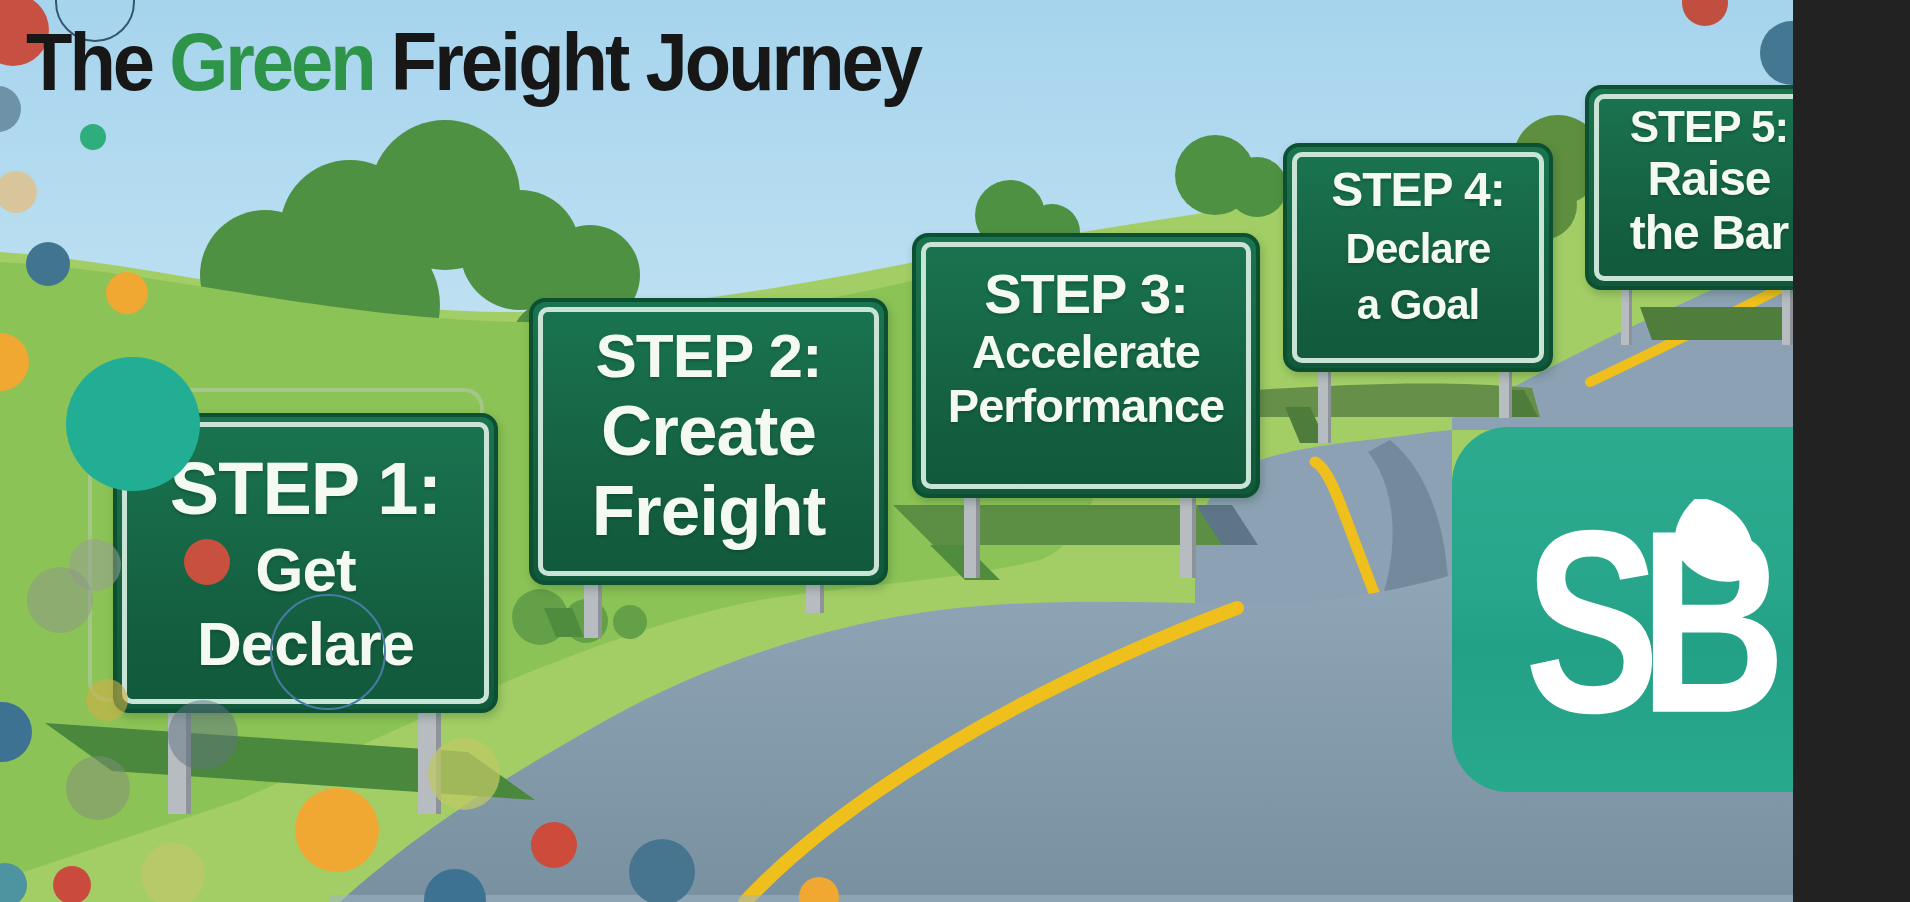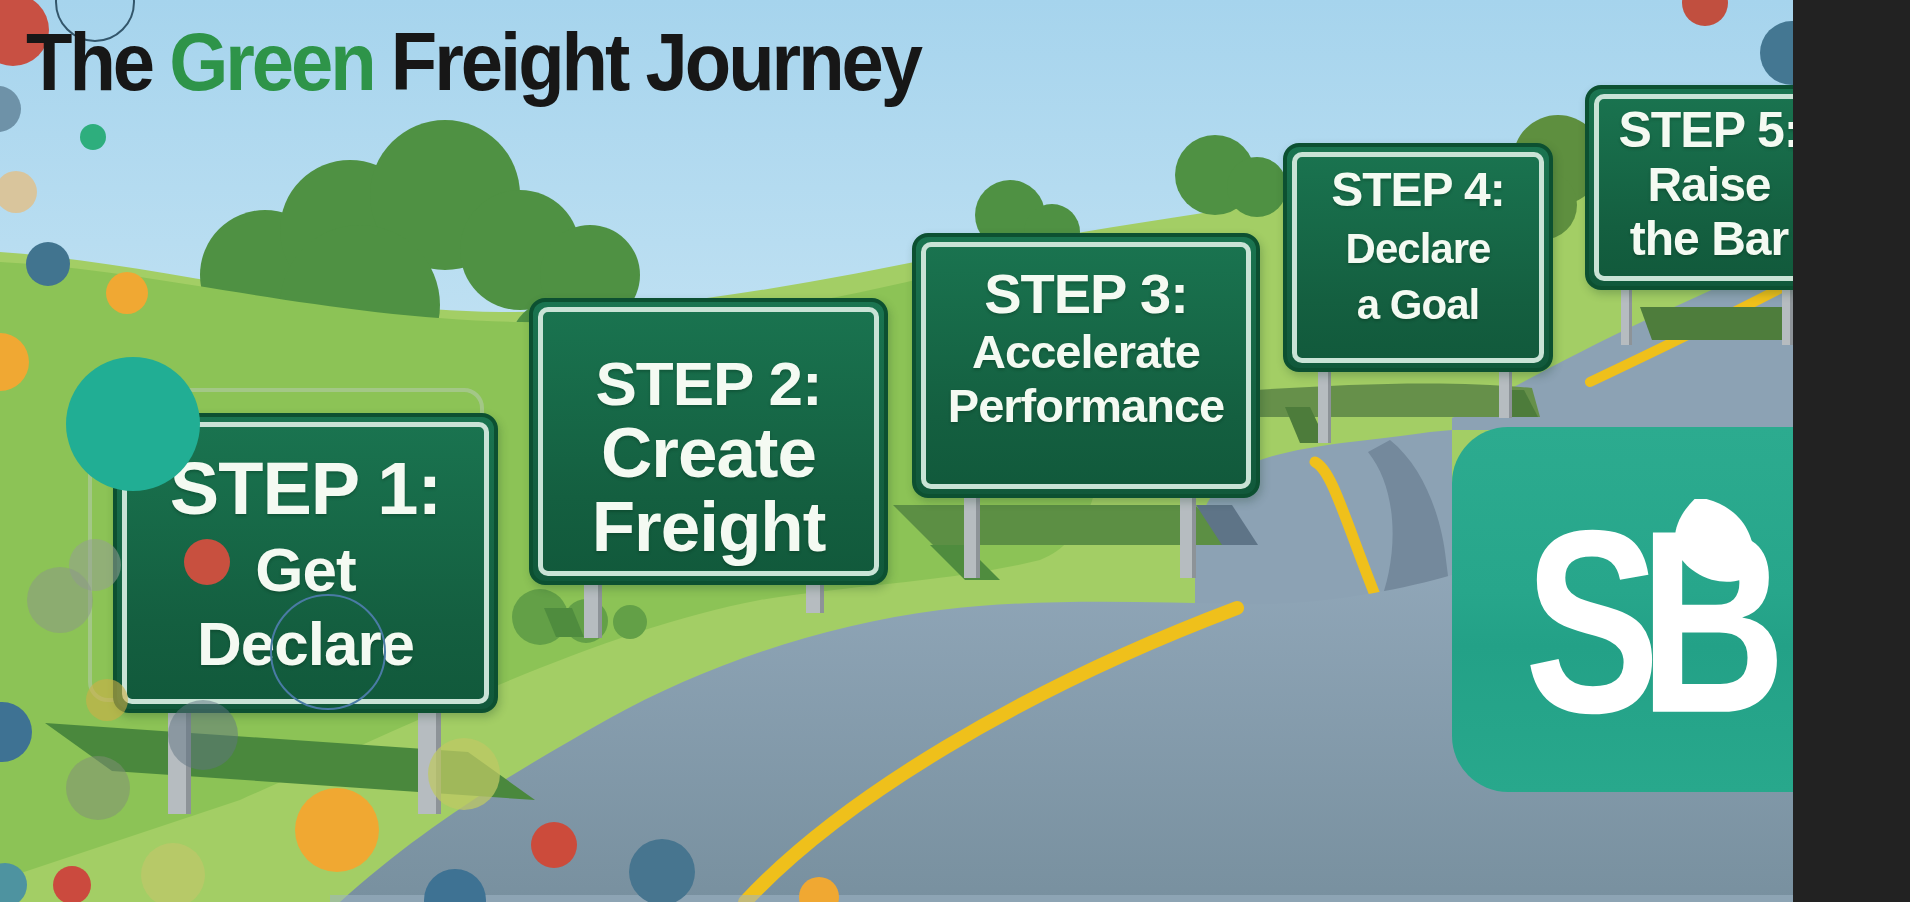--- a/index.html
+++ b/index.html
@@ -38,28 +38,28 @@
     letter-spacing:-1px;line-height:1.04;
     text-shadow:0 2px 3px rgba(0,40,20,.3);
   }
   #sign-1{left:113px;top:413px;width:385px;height:300px;}
   #sign-2{left:529px;top:298px;width:359px;height:287px;}
   #sign-3{left:912px;top:233px;width:348px;height:265px;}
   #sign-4{left:1283px;top:143px;width:270px;height:229px;}
   #sign-5{left:1585px;top:85px;width:248px;height:205px;}
   #sign-1 .sign-inner{padding-top:34px;gap:10px;}
   #sign-1 .sign-step{font-size:74px;}  #sign-1 .sign-line{font-size:62px;}
-  #sign-2 .sign-inner{padding-top:22px;margin-top:28px;}
+  #sign-2 .sign-inner{padding-top:22px;gap:6px;}
   #sign-2 .sign-step{font-size:62px;}  #sign-2 .sign-line{font-size:71px;}
   #sign-3 .sign-inner{padding-top:28px;gap:5px;}
   #sign-3 .sign-step{font-size:56px;}  #sign-3 .sign-line{font-size:47px;}
   #sign-4 .sign-inner{padding-top:18px;gap:12px;}
   #sign-4 .sign-step{font-size:48px;}  #sign-4 .sign-line{font-size:42px;}
   #sign-5 .sign-inner{padding-top:15px;gap:4px;}
-  #sign-5 .sign-step{font-size:50px;}  #sign-5 .sign-line{font-size:48px;}
+  #sign-5 .sign-step{font-size:44px;}  #sign-5 .sign-line{font-size:48px;}
 
   
   #sb-card{
     position:absolute;left:1452px;top:427px;width:458px;height:365px;z-index:15;
     border-radius:56px;
     background:linear-gradient(180deg,#2cab8f 0%,#27a68b 45%,#23a187 60%,#28a88c 100%);
   }
   #sb-card svg{position:absolute;left:72px;top:72px;}
 
   

